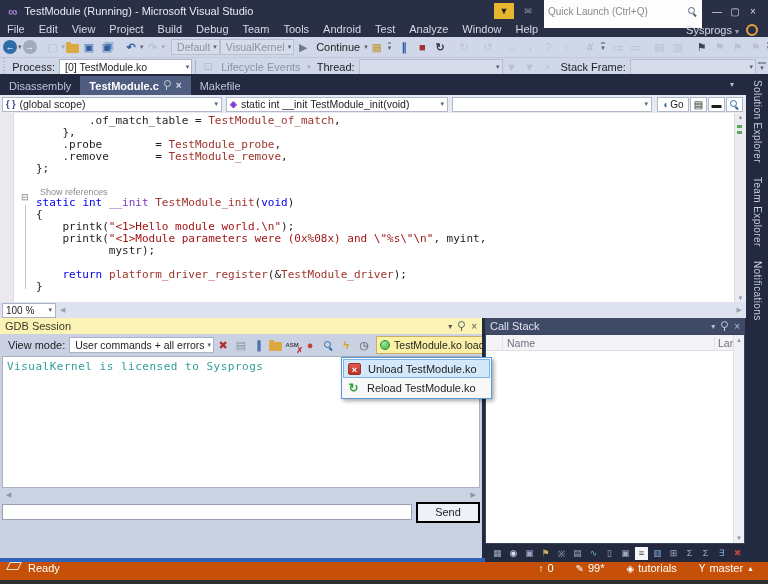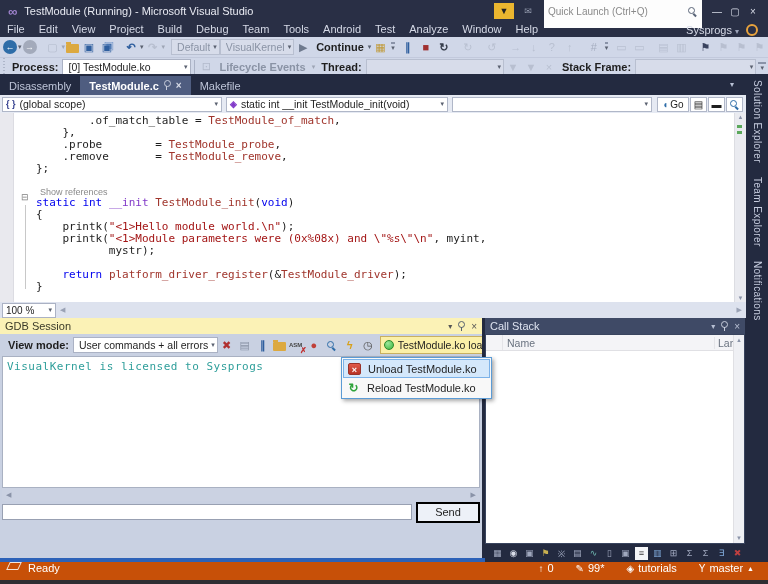--- a/index.html
+++ b/index.html
@@ -42,21 +42,21 @@
   .tb-icon.circ{width:14px;min-width:14px;height:14px;border-radius:50%;font-size:9px;font-weight:bold;}
   .tb-icon.circ.dis2{opacity:.8;}
   .tb-icon.dbl{text-shadow:2px -2px 0 #6E93C8;}
   .tb-icon.folder{width:13px;min-width:13px;height:9px;background:#DCA940;border-radius:1px;position:relative;margin-top:2px;}
   .tb-icon.folder::before{content:"";position:absolute;top:-2px;left:0;width:5px;height:2px;background:#DCA940;}
   .tb-icon.asm{font-size:6px;font-weight:bold;color:#444;position:relative;}
   .tb-icon.asm::after{content:"✗";position:absolute;right:-3px;bottom:-2px;color:#C03030;font-size:8px;}
   .tb-caret,.tb-ovf{width:9px;font-size:7px;color:#5A6170;display:flex;align-items:center;justify-content:center;}
   .tb-ovf{border-top:2px solid #8A93A8;height:8px;margin:0 2px;}
   .tb-caret.dis{opacity:.42;}
-  .tb-label{padding:0 4px;font-size:11px;color:#1E1E1E;white-space:nowrap;font-weight:bold;}
+  .tb-label{padding:0 4px;font-size:11px;color:#1E1E1E;white-space:nowrap;}
   .tb-label.disl{color:#8A93A5;}
   .tb-combo{height:16px;background:#fff;border:1px solid #ABB2C4;display:flex;align-items:center;padding:0 2px 0 5px;position:relative;box-sizing:border-box;white-space:nowrap;}
   .tb-combo .tb-combo-v{flex:1;font-size:10.5px;color:#1E1E1E;overflow:hidden;}
   .tb-combo .tb-combo-c{font-size:7px;color:#5A6170;padding-left:3px;}
   .tb-combo.dis{background:#D7DCEA;border-color:#B8BFD0;}
   .tb-combo.dis .tb-combo-v{color:#8A93A5;}
   
   #mainbg{left:0;top:74px;width:768px;height:488px;background:#232A40;}
   #tabstrip{left:0;top:2px;width:744px;height:19px;display:flex;align-items:center;}
   .tab{height:19px;display:flex;align-items:center;padding:0 9px;color:#BEC5D8;font-size:11px;gap:5px;}

